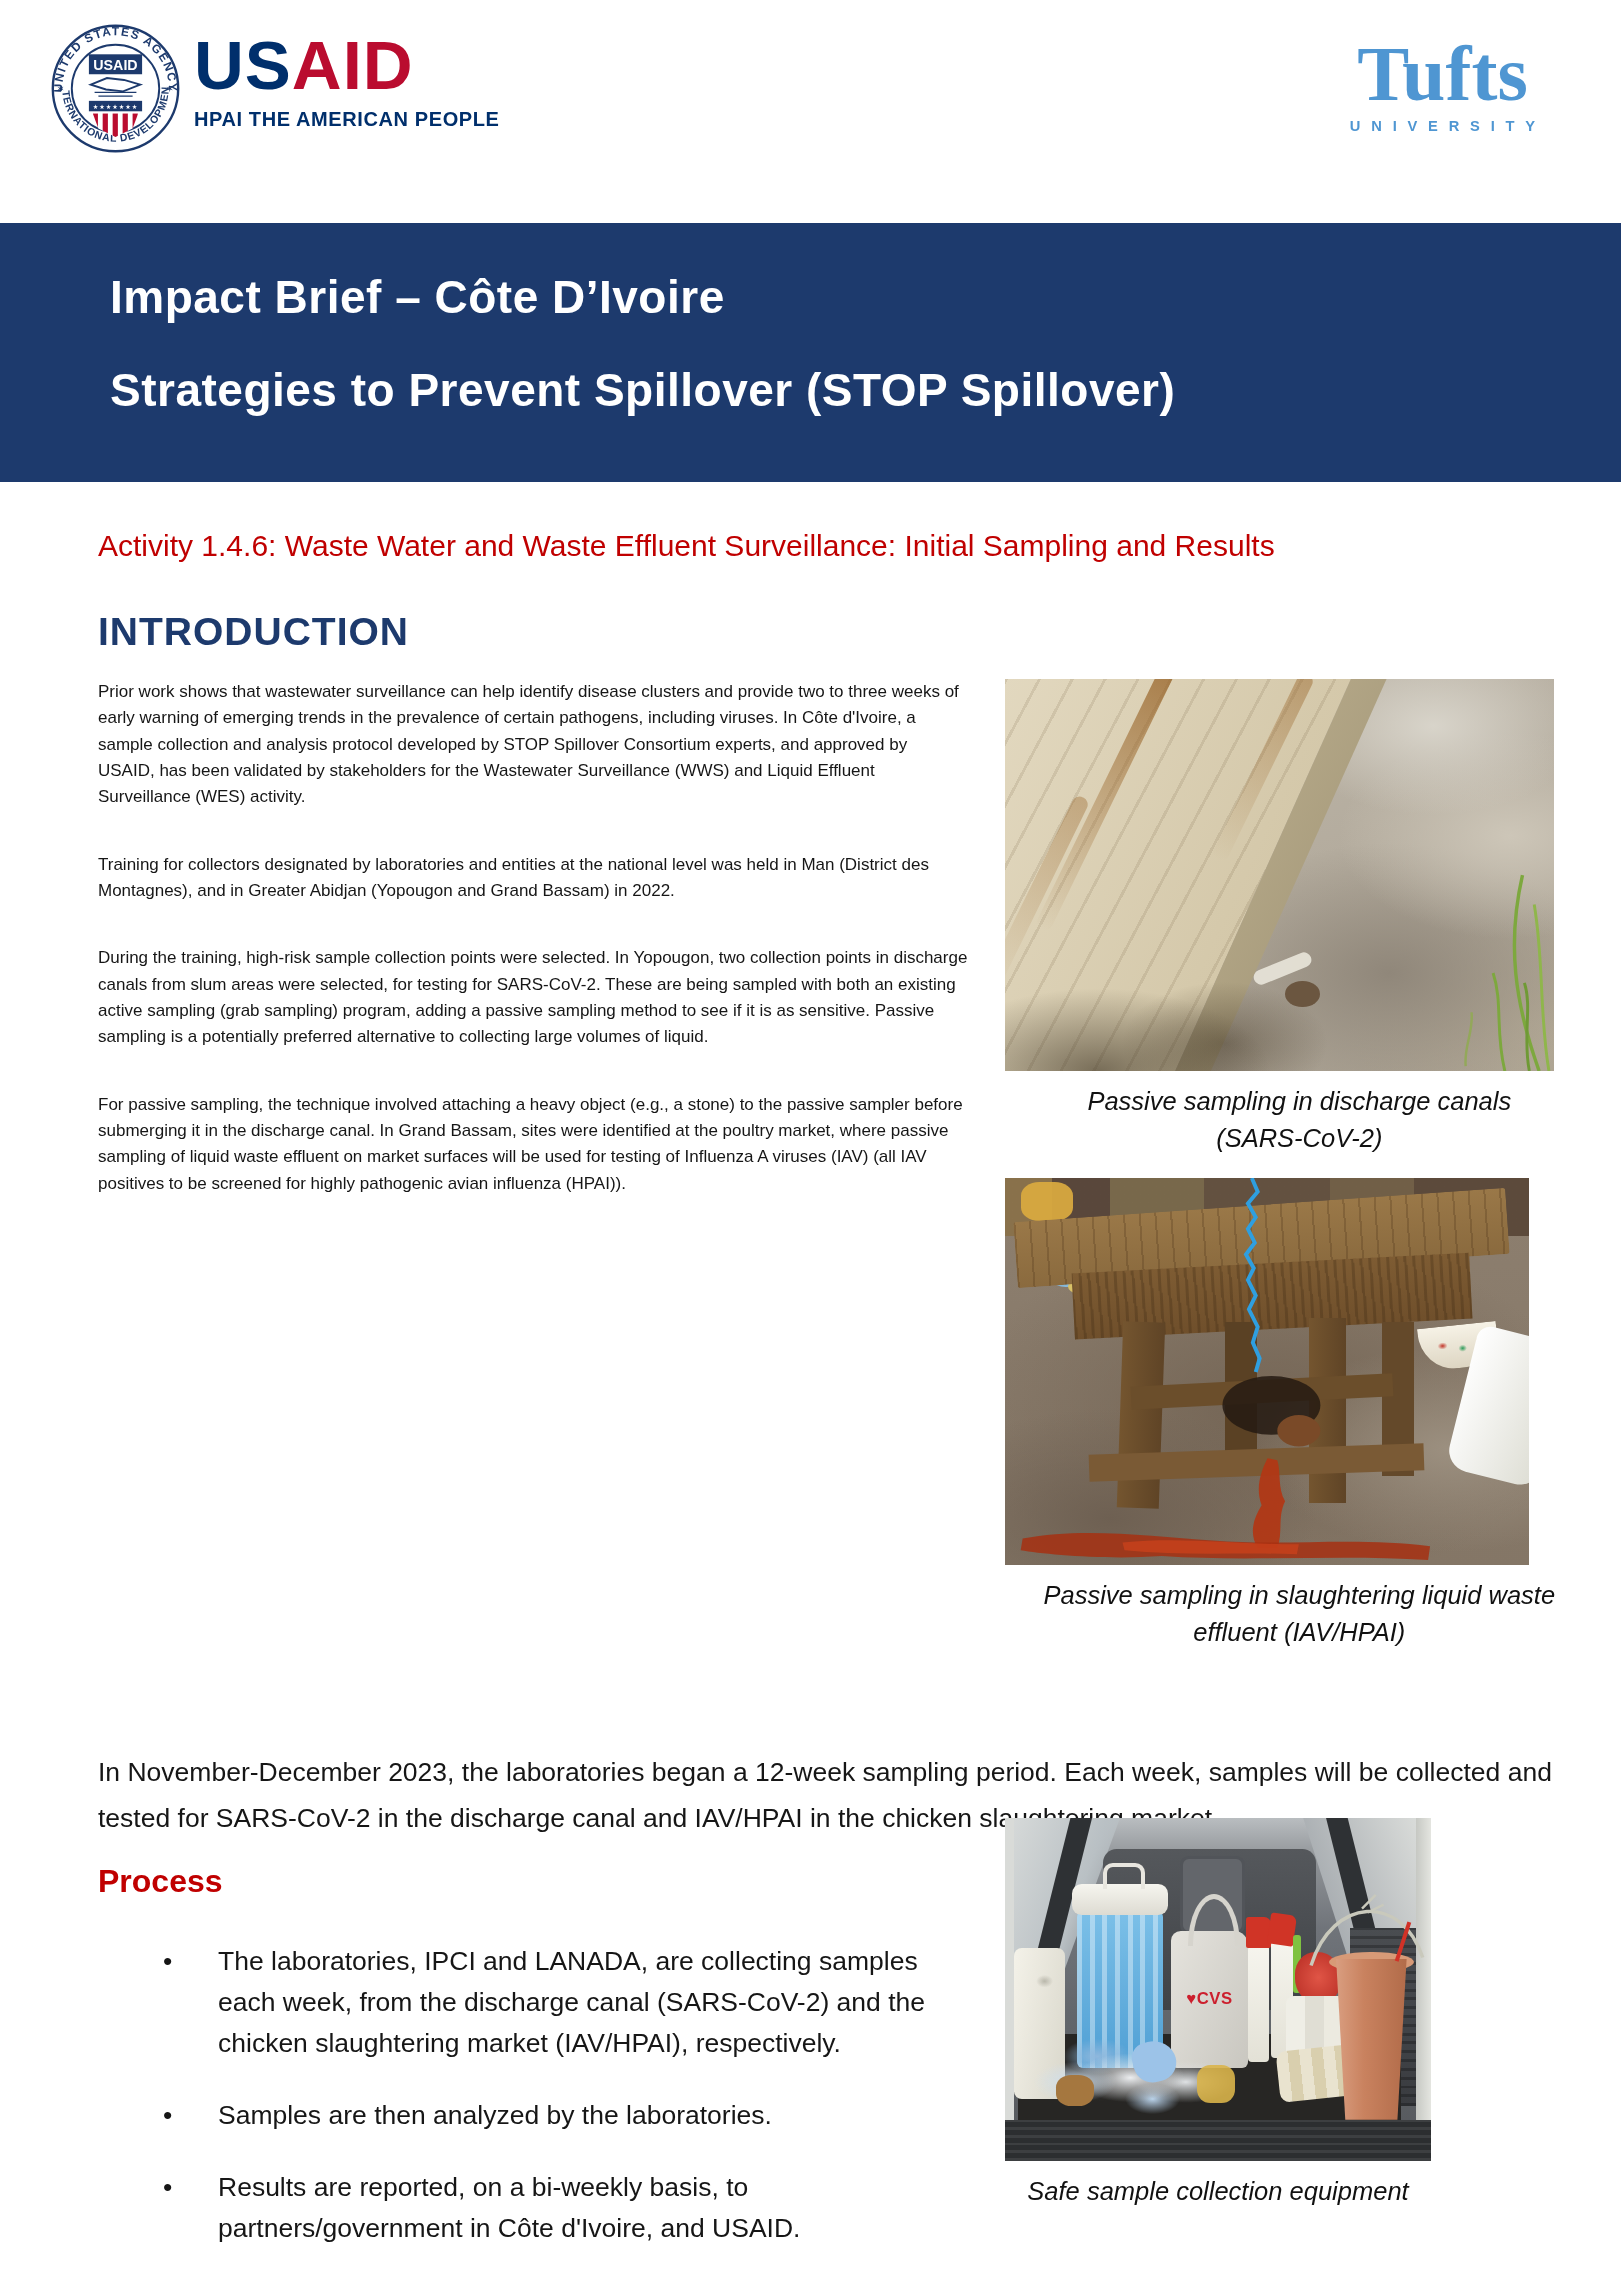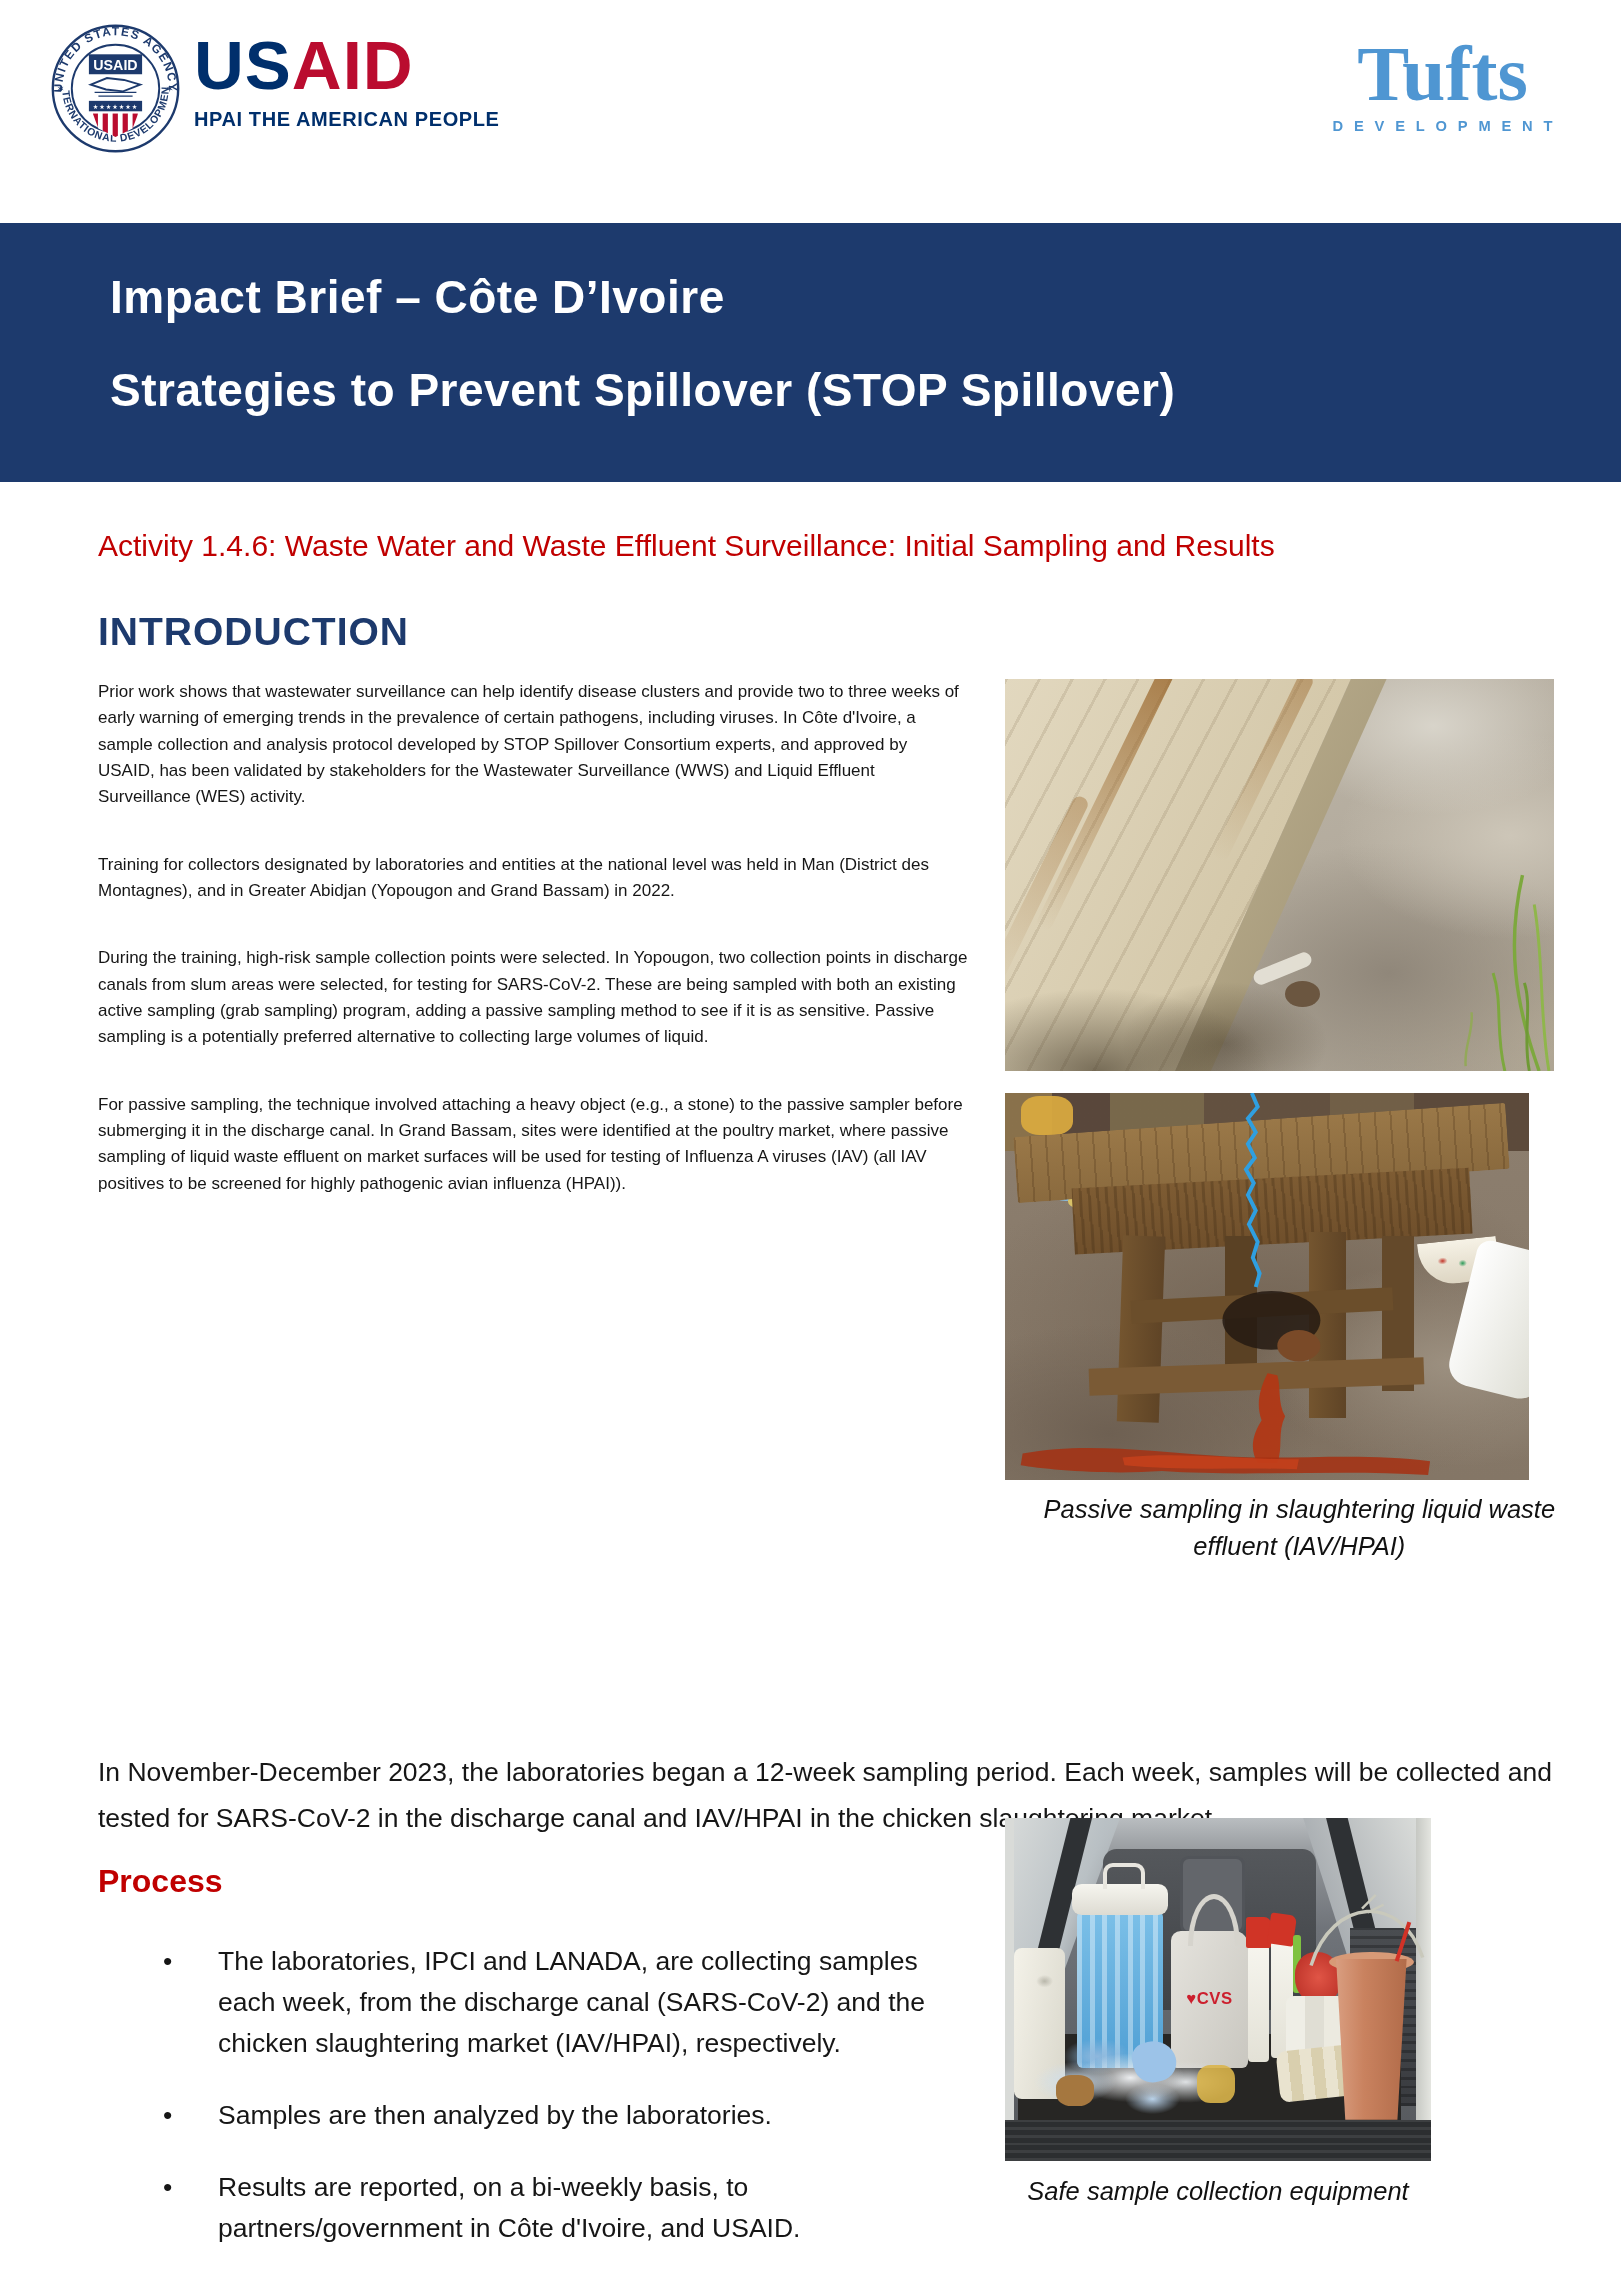--- a/index.html
+++ b/index.html
@@ -261,21 +261,21 @@
     </g>
   </svg>
 
   <div class="wordmark">
     <div class="wordmark-text"><span class="wm-us">US</span><span class="wm-aid">AID</span></div>
     <div class="tagline">HPAI THE AMERICAN PEOPLE</div>
   </div>
 
   <div class="tufts">
     <div class="tufts-word">Tufts</div>
-    <div class="tufts-sub">DEVELOPMENT</div>
+    <div class="tufts-sub">UNIVERSITY</div>
   </div>
 
   <div class="band">
     <div class="band-inner">
       <div class="band-line">Impact Brief – Côte D’Ivoire</div>
       <div class="band-line">Strategies to Prevent Spillover (STOP Spillover)</div>
     </div>
   </div>
 
   <div class="activity">Activity 1.4.6: Waste Water and Waste Effluent Surveillance: Initial Sampling and Results</div>
@@ -303,20 +303,21 @@
           <div class="cn-debris"></div>
           <div class="cn-rock"></div>
           <svg class="cn-grass" viewBox="0 0 210 240">
             <path d="M195,240 C170,170 162,110 178,40" stroke="#7da83e" stroke-width="3.5" fill="none"></path>
             <path d="M205,240 C195,180 200,130 190,70" stroke="#8fb64b" stroke-width="3" fill="none"></path>
             <path d="M160,240 C150,200 158,170 148,140" stroke="#7da83e" stroke-width="3" fill="none"></path>
             <path d="M120,235 C118,215 128,200 126,180" stroke="#93a85a" stroke-width="2.5" fill="none"></path>
             <path d="M185,240 C178,205 188,175 180,150" stroke="#6f9a35" stroke-width="3" fill="none"></path>
           </svg>
         </div>
+        <figcaption class="caption cap1">Passive sampling in discharge canals (SARS-CoV-2)</figcaption>
       </figure>
 
       <figure class="fig2">
         <div class="photo photo-table">
           <div class="tb-floor"></div>
           <div class="tb-bgtop"></div>
           <div class="tb-yellow"></div>
           <div class="tb-bluebag"></div>
           <div class="tb-sandal"></div>
           <div class="tb-slab"></div>

